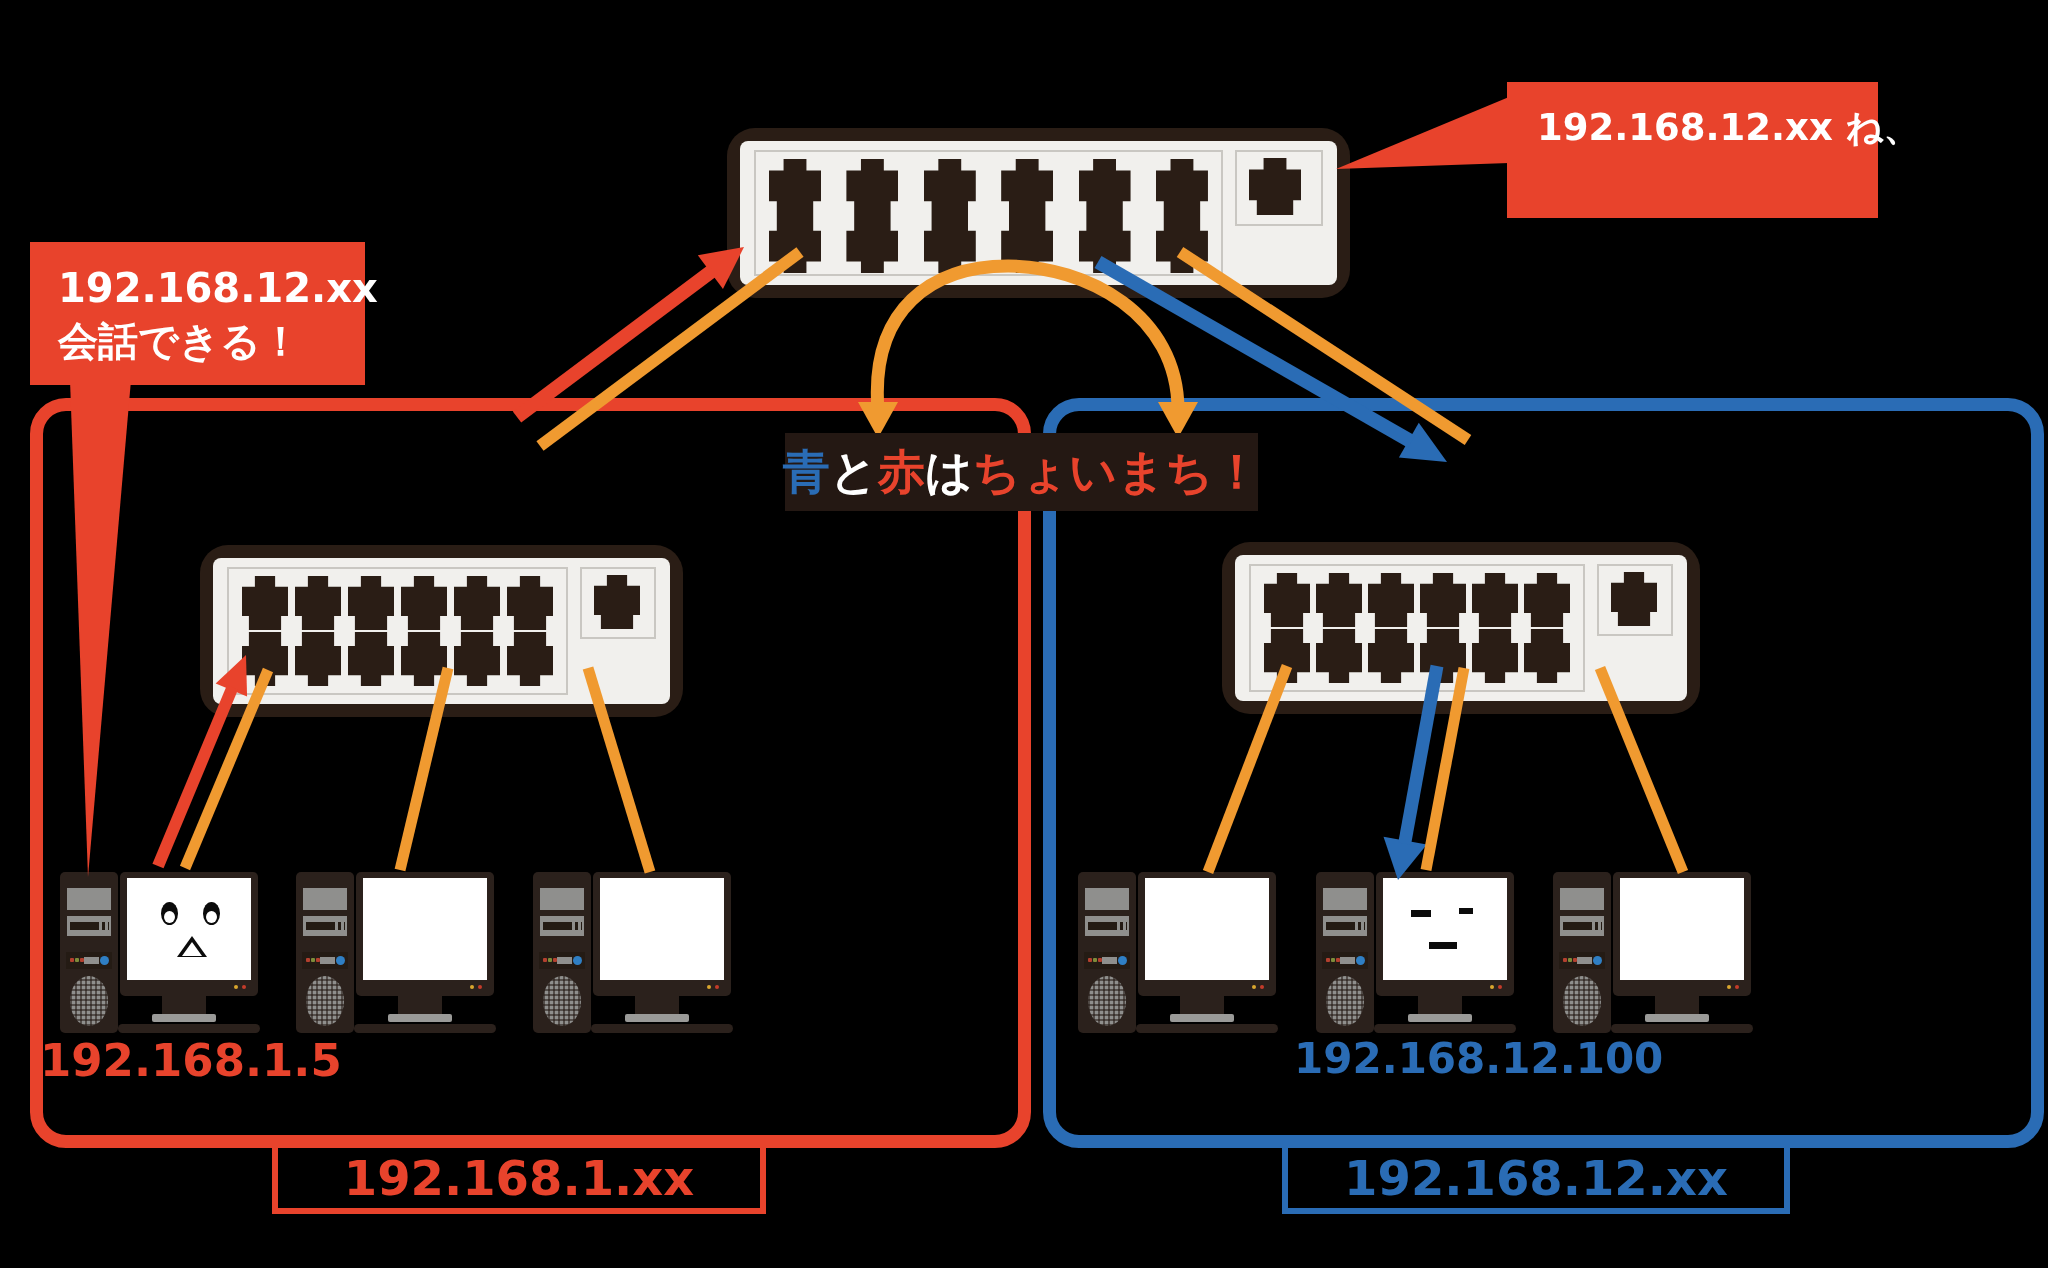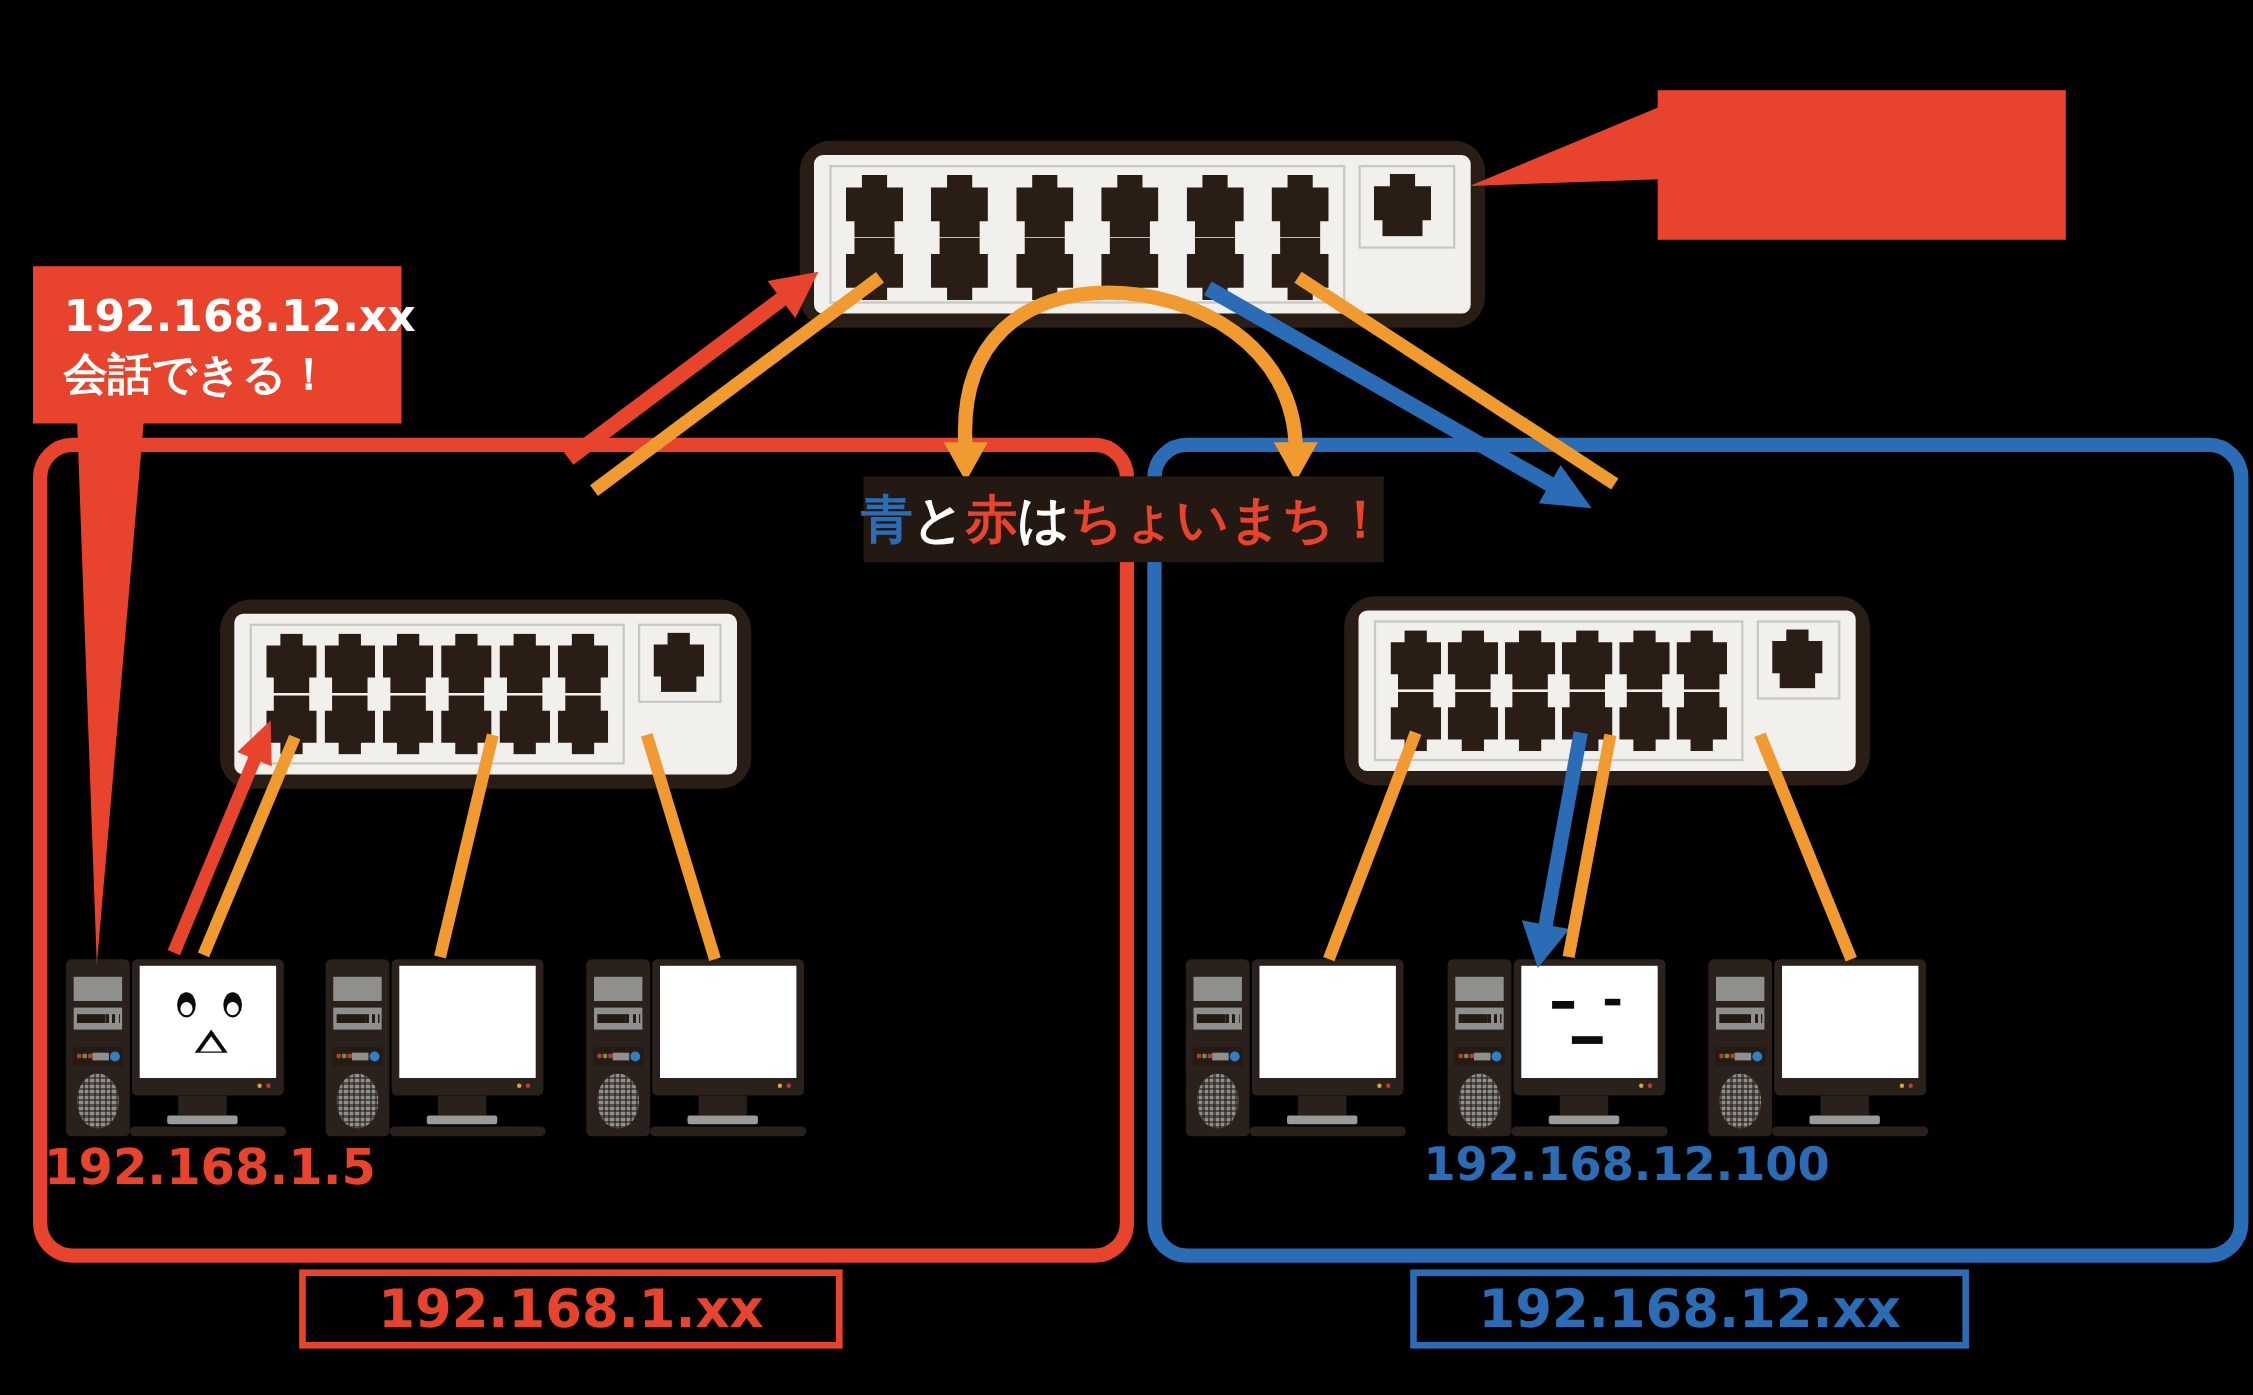--- a/index.html
+++ b/index.html
@@ -50,21 +50,21 @@
   .tri-in{left:-10px;top:6px;width:0;height:0;border-left:10px solid transparent;border-right:10px solid transparent;border-bottom:14px solid #fff;}
   .dash{background:#0B0B0B;}
   
   .callout{position:absolute;background:var(--red,#E8432C);color:#fff;font-weight:bold;z-index:5;}
   .callout .cl{white-space:nowrap;}
   .callout-want{left:30px;top:242px;width:335px;height:143px;font-size:40px;line-height:53px;padding:20px 0 0 28px;box-sizing:border-box;}
   .callout-wait{left:1507px;top:82px;width:371px;height:136px;font-size:37px;line-height:49px;padding:21px 0 0 30px;box-sizing:border-box;}
   .banner{position:absolute;left:785px;top:433px;width:473px;height:78px;background:var(--banner,#241813);
           z-index:4;display:flex;align-items:center;justify-content:center;font-size:47px;font-weight:bold;white-space:nowrap;}
   .label-box{position:absolute;z-index:2;display:flex;align-items:center;justify-content:center;
-             font-size:48px;font-weight:bold;box-sizing:border-box;margin-top:12px;}
+             font-size:48px;font-weight:bold;box-sizing:border-box;}
   .label-red{left:272px;top:1142px;width:494px;height:72px;border:6px solid var(--red,#E8432C);color:var(--red,#E8432C);}
   .label-blue{left:1282px;top:1142px;width:508px;height:72px;border:6px solid var(--blue,#2A6CB5);color:var(--blue,#2A6CB5);}
   .ip-label{position:absolute;z-index:2;font-weight:bold;text-align:center;white-space:nowrap;}
   .ip-red{left:40px;top:1034px;width:240px;font-size:45px;color:var(--red,#E8432C);}
   .ip-blue{left:1294px;top:1034px;width:250px;font-size:42px;color:var(--blue,#2A6CB5);}
   #arrows{position:absolute;left:0;top:0;z-index:3;pointer-events:none;}
 </style>
 </head>
 <body>
 
@@ -358,15 +358,16 @@
       <span style="color: rgb(232, 67, 44);">赤</span>
       <span style="color: rgb(255, 255, 255);">は</span>
       <span style="color: rgb(232, 67, 44);">ちょいまち！</span>
     </div>
 
   <div class="callout callout-want">
     <div class="cl">192.168.12.xx</div>
     <div class="cl">会話できる！</div>
   </div>
   <div class="callout callout-wait">
+    <div class="cl">192.168.12.xx ね、</div>
   </div>
 
 </div>
 
 </body></html>

